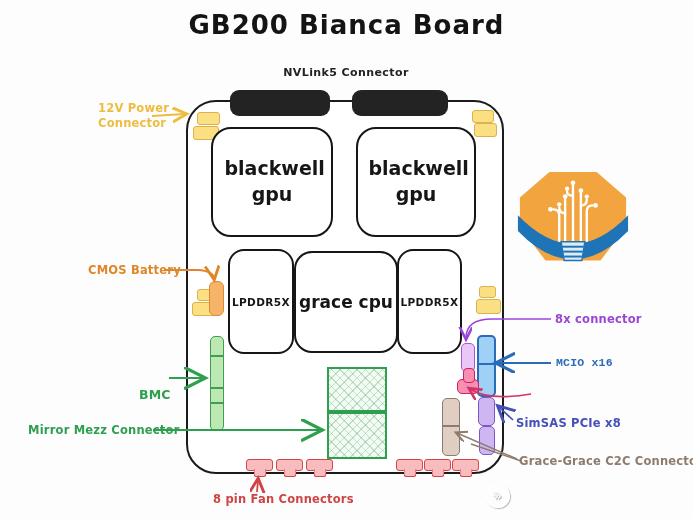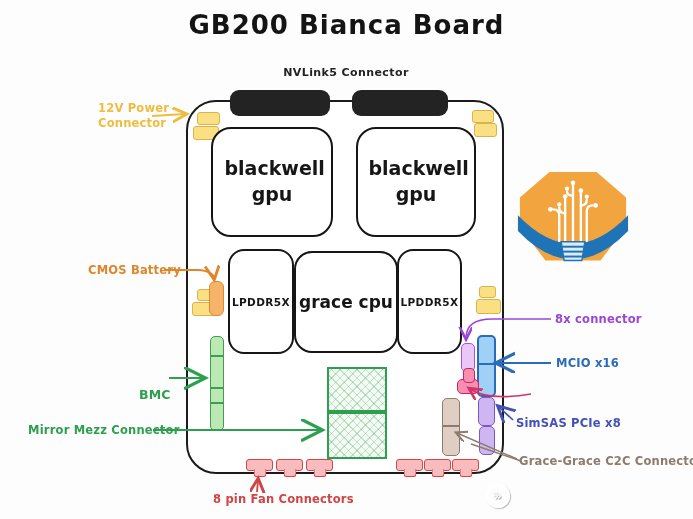--- a/index.html
+++ b/index.html
@@ -72,21 +72,21 @@
     width:11px;height:7px;background:#f8bcbe;border:1.6px solid #d64545;border-top:none;border-radius:0 0 3px 3px;
   }
   
   .note{font-size:11.5px;font-weight:600;letter-spacing:.2px;line-height:1.3;}
   #lbl-12v{left:98px;top:101px;width:78px;color:#eebd3f;}
   #lbl-cmos{left:88px;top:263px;color:#e0862a;white-space:nowrap;}
   #lbl-bmc{left:139px;top:371px;color:#2e9e4f;font-size:12.5px;margin-top:16px;}
   #lbl-mezz{left:28px;top:423px;color:#2e9e4f;white-space:nowrap;}
   #lbl-fan{left:213px;top:492px;color:#cf4444;white-space:nowrap;}
   #lbl-8x{left:555px;top:312px;color:#9b45d6;white-space:nowrap;}
-  #lbl-mcio{left:556px;top:356px;color:#2b6cb8;white-space:nowrap;}
+  #lbl-mcio{left:556px;top:356px;color:#2b6cb8;white-space:nowrap;font-family:Liberation Mono, monospace;}
   #lbl-225w{left:534px;top:387px;color:#d23369;white-space:nowrap;}
   #lbl-simsas{left:516px;top:416px;color:#4450b8;white-space:nowrap;}
   #lbl-c2c{left:519px;top:454px;color:#8d7b6e;white-space:nowrap;}
   
   #arrows{left:0;top:0;pointer-events:none;}
   
   #logo{left:513px;top:170px;width:120px;height:118px;}
   #logo-text{left:510px;top:284px;width:126px;text-align:center;font-size:20px;font-weight:700;letter-spacing:-.5px;}
   #logo-text .semi{color:#1f74b8;}
   #logo-text .analysis{color:#f2a43e;}

